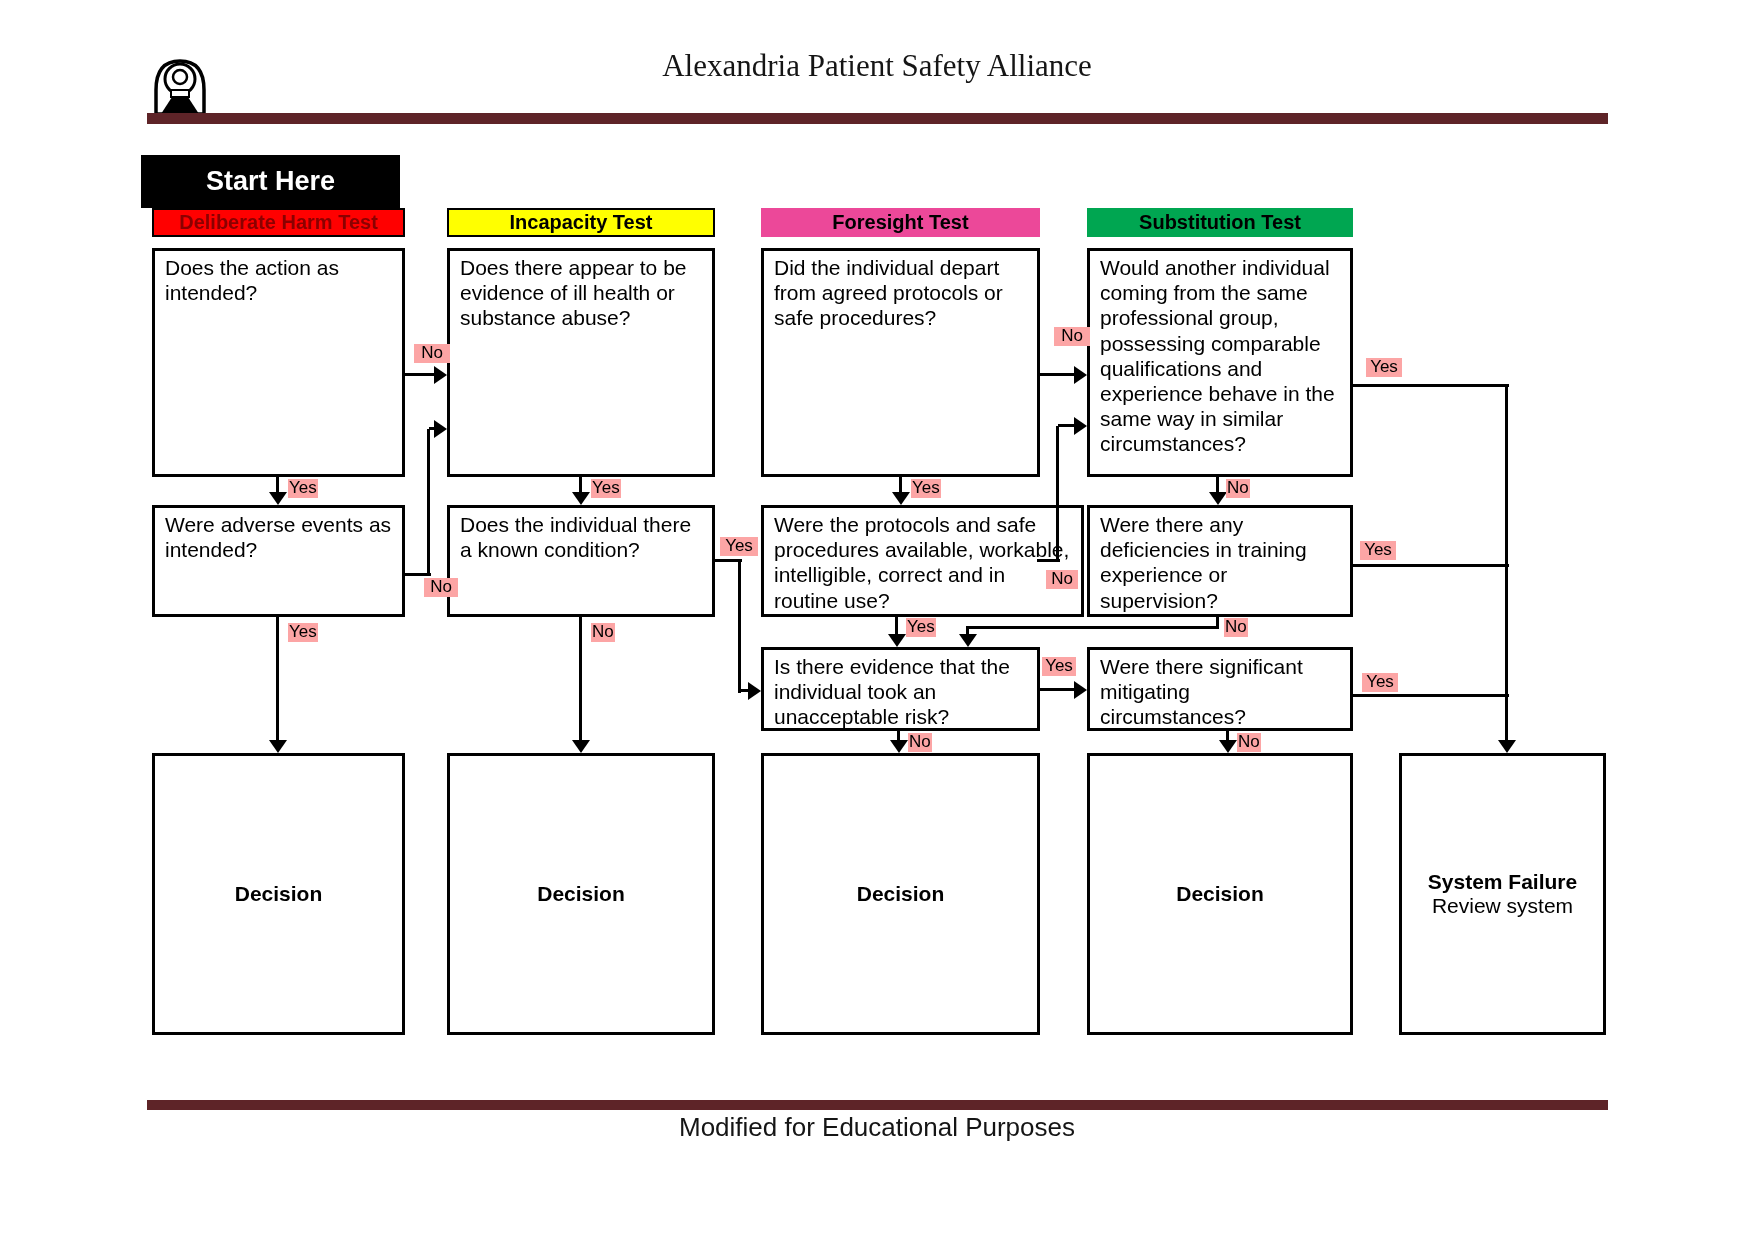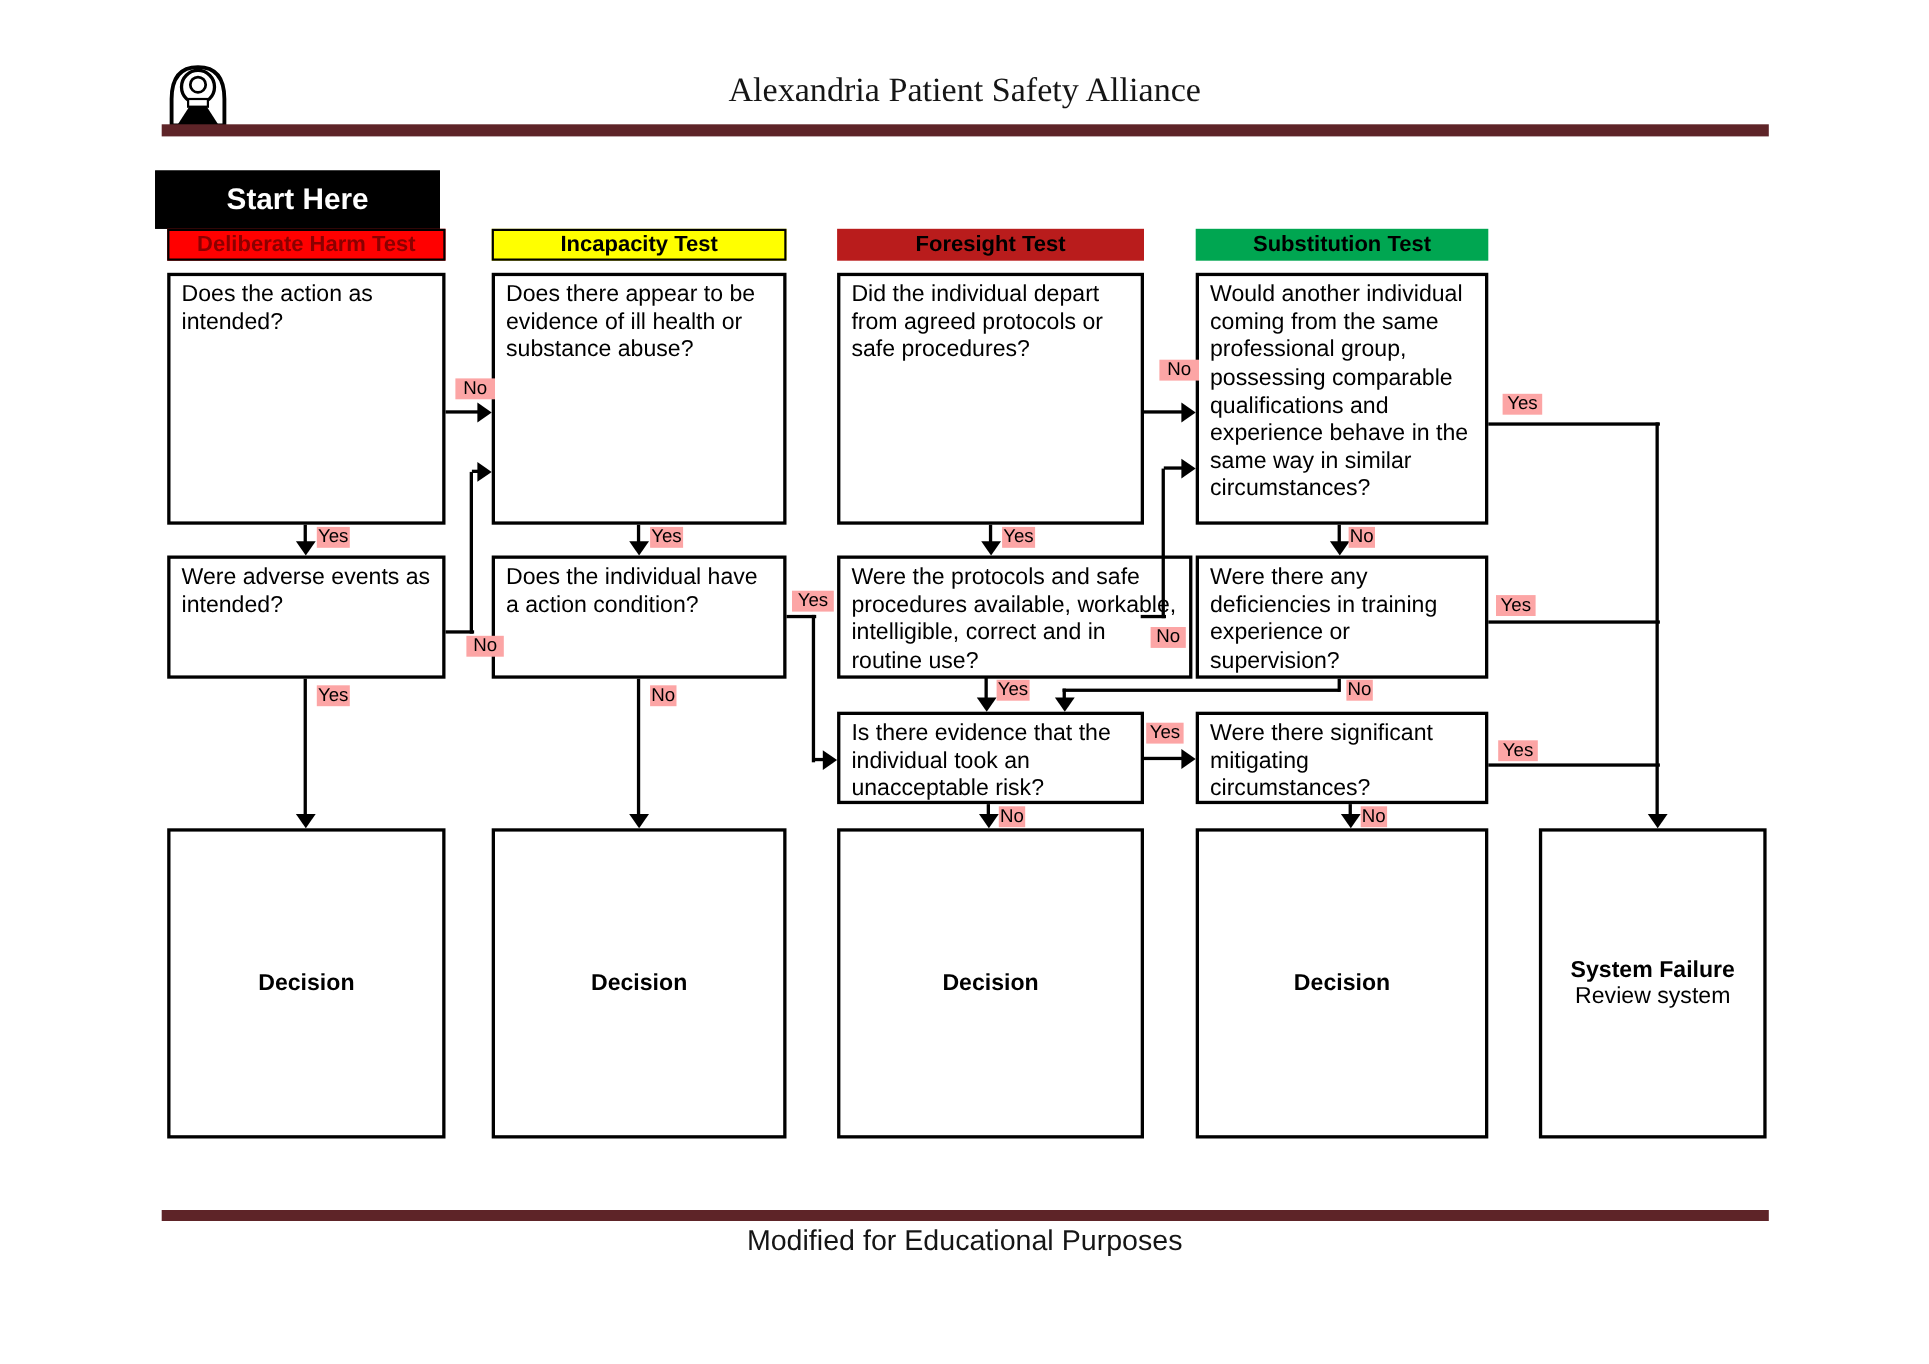--- a/index.html
+++ b/index.html
@@ -1,29 +1,29 @@
 <!DOCTYPE html>
 <html><head>
 <meta charset="utf-8">
 <style>
   html,body{margin:0;padding:0;background:#fff;}
   .canvas{position:relative;width:1754px;height:1240px;background:#fff;overflow:hidden;
           font-family:"Liberation Sans",sans-serif;color:#000;}
   .abs{position:absolute;}
   
-  .page-title{position:absolute;left:0;top:64px;width:1754px;text-align:center;
+  .page-title{position:absolute;left:0;top:48px;width:1754px;text-align:center;
               font-family:"Liberation Serif",serif;font-size:31px;color:#151515;}
   .rule{position:absolute;background:#5E2428;}
   
   .startbox{position:absolute;background:#000;border:3px solid #000;color:#fff;
             font-weight:bold;font-size:27px;display:flex;align-items:center;justify-content:center;}
   .testhdr{position:absolute;font-weight:bold;font-size:20px;display:flex;align-items:center;justify-content:center;}
   .hdr-red{background:#FF0000;color:#8B0000;border:2px solid #000;}
   .hdr-yellow{background:#FFFF00;color:#000;border:2px solid #000;}
-  .hdr-blue{background:#b91c1c;color:#000;border:0;}
+  .hdr-blue{background:#ec4899;color:#000;border:0;}
   .hdr-green{background:#00A651;color:#000;border:0;}
   .qbox{position:absolute;background:#fff;border:3px solid #000;box-sizing:border-box;
         font-size:21px;line-height:1.2;padding:4px 10px;}
   .decbox{position:absolute;background:#fff;border:3px solid #000;box-sizing:border-box;
           display:flex;flex-direction:column;align-items:center;justify-content:center;
           font-size:21px;text-align:center;}
   .decbox .bold{font-weight:bold;}
   
   .hline{position:absolute;height:3px;background:#000;}
   .vline{position:absolute;width:3px;background:#000;}
@@ -71,21 +71,21 @@
   <div class="qbox" style="left:152px;top:248px;width:253px;height:229px">
     <span>Does the action as intended?</span>
   </div>
   <div class="qbox" style="left:152px;top:505px;width:253px;height:112px">
     <span>Were adverse events as intended?</span>
   </div>
   <div class="qbox" style="left:447px;top:248px;width:268px;height:229px">
     <span>Does there appear to be evidence of ill health or substance abuse?</span>
   </div>
   <div class="qbox" style="left:447px;top:505px;width:268px;height:112px">
-    <span>Does the individual have a action condition?</span>
+    <span>Does the individual there a known condition?</span>
   </div>
   <div class="qbox" style="left:761px;top:248px;width:279px;height:229px">
     <span>Did the individual depart from agreed protocols or safe procedures?</span>
   </div>
   <div class="qbox" style="left:761px;top:505px;width:323px;height:112px">
     <span>Were the protocols and safe procedures available, workable, intelligible, correct and in routine use?</span>
   </div>
   <div class="qbox" style="left:761px;top:647px;width:279px;height:84px">
     <span>Is there evidence that the individual took an unacceptable risk?</span>
   </div>

